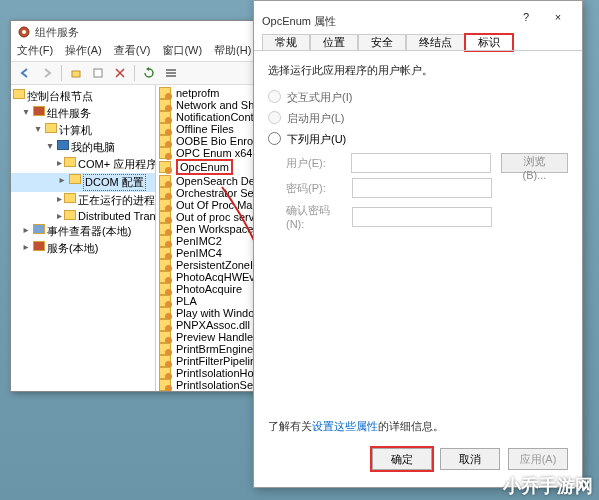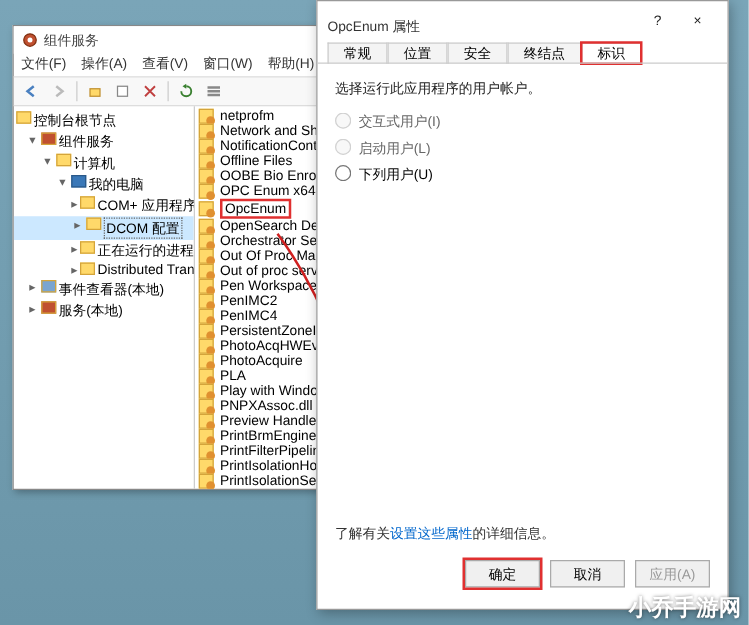--- a/index.html
+++ b/index.html
@@ -319,20 +319,35 @@
         <span>交互式用户(I)</span>
       </label>
       <label class="radio-row">
         <input type="radio" name="ident" disabled="" style="">
         <span>启动用户(L)</span>
       </label>
       <label class="radio-row enabled">
         <input type="radio" name="ident" style="">
         <span>下列用户(U)</span>
       </label>
+      <div class="sub-form">
+        <div class="form-row">
+          <label>用户(E):</label>
+          <input type="text" style="">
+          <button class="btn">浏览(B)...</button>
+        </div>
+        <div class="form-row">
+          <label>密码(P):</label>
+          <input type="password" style="">
+        </div>
+        <div class="form-row">
+          <label>确认密码(N):</label>
+          <input type="password" style="">
+        </div>
+      </div>
 
       <div class="info-line">
         <span>了解有关</span><a href="#">设置这些属性</a><span>的详细信息。</span>
       </div>
       <div class="dlg-buttons">
         <span class="btn hl">确定</span>
         <span class="btn">取消</span>
         <span class="btn" style="color:#999">应用(A)</span>
       </div>
     </div>

